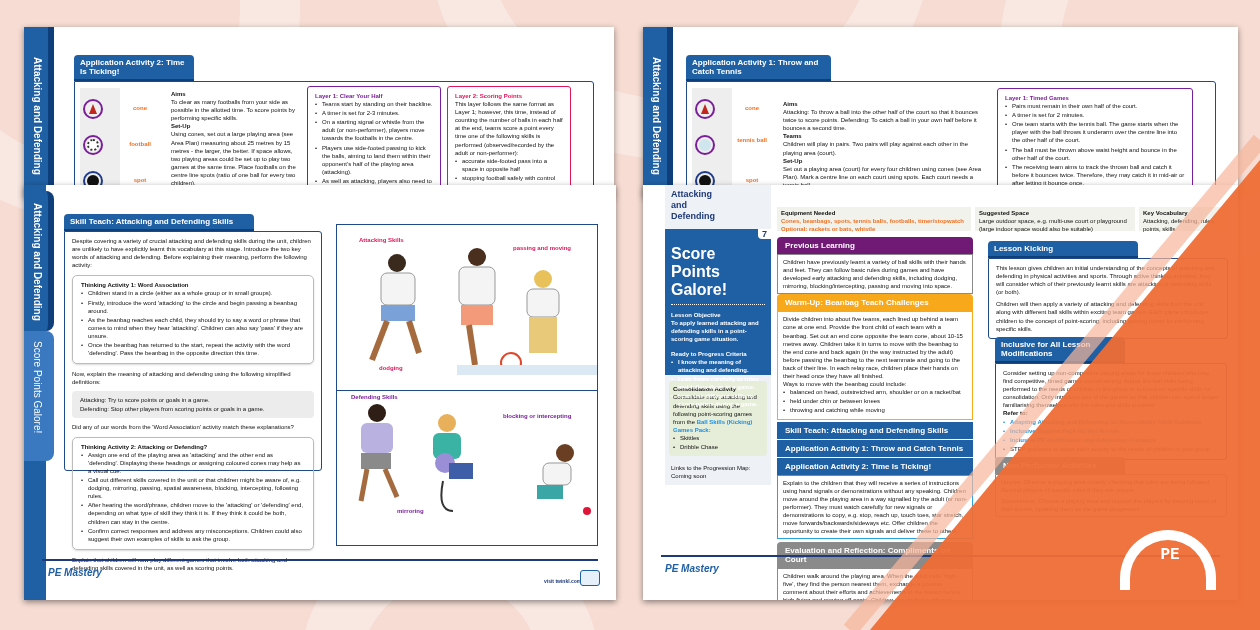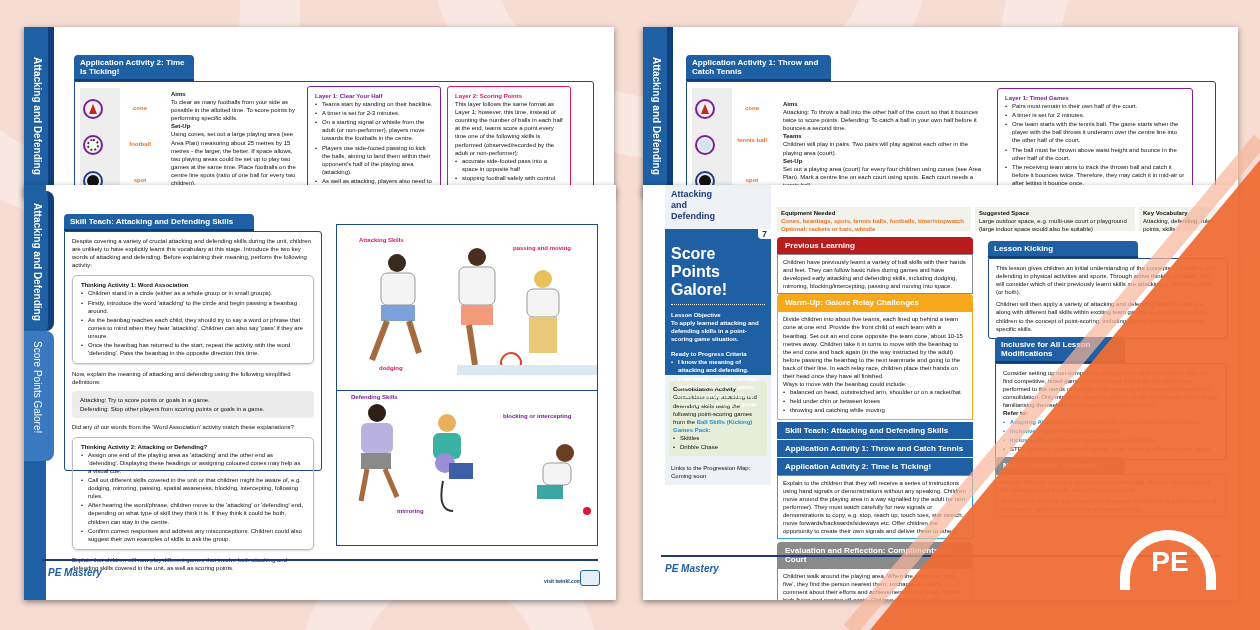--- a/index.html
+++ b/index.html
@@ -282,23 +282,23 @@
       <b>Suggested Space</b><br>
       <span>Large outdoor space, e.g. multi-use court or playground (large indoor space would also be suitable)</span>
     </div>
     <div class="small" style="background:#f2f2ec;flex:1;padding:2px 4px">
       <b>Key Vocabulary</b><br>
       <span>Attacking, defending, rules, points, skills</span>
     </div>
   </div>
 
   <div style="position:absolute;left:134px;top:52px;width:196px">
-    <div class="lessonbar" style="background:#b91c1c">Previous Learning</div>
+    <div class="lessonbar" style="background:#701a75">Previous Learning</div>
     <div class="small" style="border:1px solid #8a8a8a;padding:3px 5px">Children have previously learnt a variety of ball skills with their hands and feet. They can follow basic rules during games and have developed early attacking and defending skills, including dodging, mirroring, blocking/intercepting, passing and moving into space.</div>
-    <div class="lessonbar" style="background:#f7a81b">Warm-Up: Galore Relay Challenges</div>
+    <div class="lessonbar" style="background:#f7a81b">Warm-Up: Beanbag Teach Challenges</div>
     <div class="small" style="border:1px solid #f7a81b;padding:3px 5px">
       <div>Divide children into about five teams, each lined up behind a team cone at one end. Provide the front child of each team with a beanbag. Set out an end cone opposite the team cone, about 10-15 metres away. Children take it in turns to move with the beanbag to the end cone and back again (in the way instructed by the adult) before passing the beanbag to the next teammate and going to the back of their line. In each relay race, children place their hands on their head once they have all finished.</div>
       <div>Ways to move with the beanbag could include:</div>
       <ul>
         <li>balanced on head, outstretched arm, shoulder or on a racket/bat</li>
         <li>held under chin or between knees</li>
         <li>throwing and catching while moving</li>
       </ul>
     </div>
     <div class="lessonbar" style="background:#1f5fa3;border-radius:0;margin-top:2px">Skill Teach: Attacking and Defending Skills</div>
@@ -340,14 +340,14 @@
   <div style="position:absolute;left:18px;right:18px;top:370px;border-top:2px solid #1f3a7a"></div>
   <div class="logo-small" style="position:absolute;left:22px;top:378px">PE Mastery</div>
 </div>
 
 <svg width="1260" height="630" style="position:absolute;left:0;top:0;pointer-events:none">
   <path d="M1260 160 L1260 630 L870 630 Q1010 460 1260 160 Z" fill="#ee6d35" opacity="0.95"></path>
   <path d="M1260 140 Q1060 380 850 630" stroke="#f7b59a" stroke-width="16" fill="none" opacity="0.7"></path>
 </svg>
 <div style="position:absolute;left:1080px;top:530px;width:180px;height:100px;text-align:center">
   <div style="position:absolute;left:40px;top:0;width:96px;height:60px;border:10px solid #fff;border-bottom:none;border-radius:60px 60px 0 0"></div>
-  <div style="position:absolute;left:0;right:0;top:16px;color:#fff;font-weight:bold;font-size:28px;font-family:Liberation Sans, sans-serif">PE</div>
+  <div style="position:absolute;left:0;right:0;top:16px;color:#fff;font-weight:bold;font-size:16px;font-family:Liberation Mono, monospace">PE</div>
 </div>
 
 </body></html>

